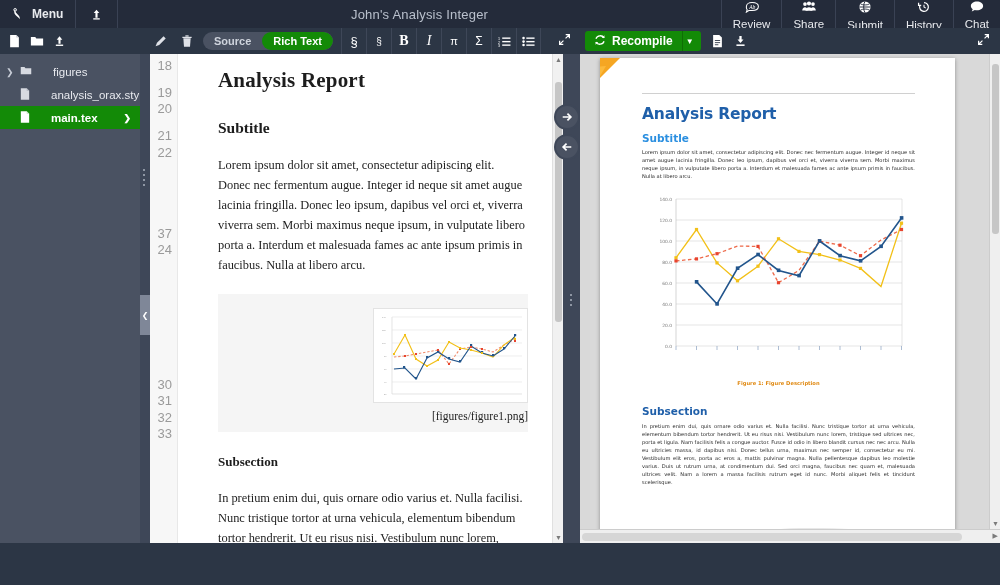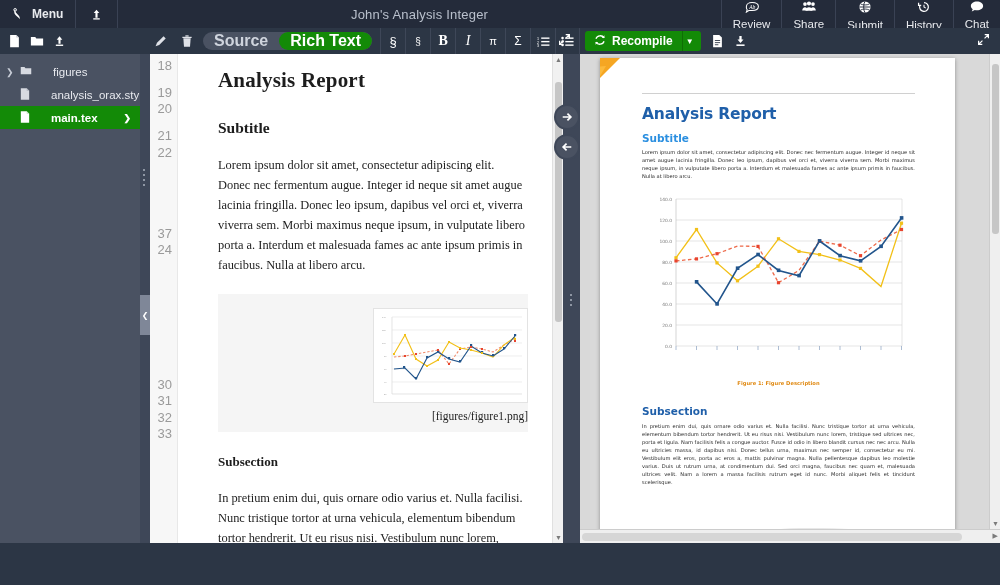--- a/index.html
+++ b/index.html
@@ -47,21 +47,21 @@
   .tool-filegrp {
     width: 148px; height: 26px; display: flex; align-items: center;
     gap: 9px; padding-left: 8px;
   }
   .tool-ic { color: #fff; display: flex; align-items: center; cursor: pointer; }
   .tool-ic.dim { color: #cfd4dd; }
 
   .sourcetoggle {
     display: flex; align-items: center; height: 18px;
     border-radius: 9px; overflow: hidden; background: #4a5262;
-    margin-left: 10px; font-size: 16px; font-weight: bold;
+    margin-left: 10px; font-size: 11px; font-weight: bold;
   }
   .st-seg { padding: 0 11px; line-height: 18px; color: #cfd4dd; }
   .st-seg.active { background: #138a07; color: #fff; border-radius: 9px; }
 
   .fmtbar { display: flex; align-items: center; height: 26px; margin-left: 8px; }
   .fmt-ic {
     width: 25px; height: 26px; display: flex; align-items: center;
     justify-content: center; color: #fff; font-size: 13px;
     border-left: 1px solid #3e4758;
   }

